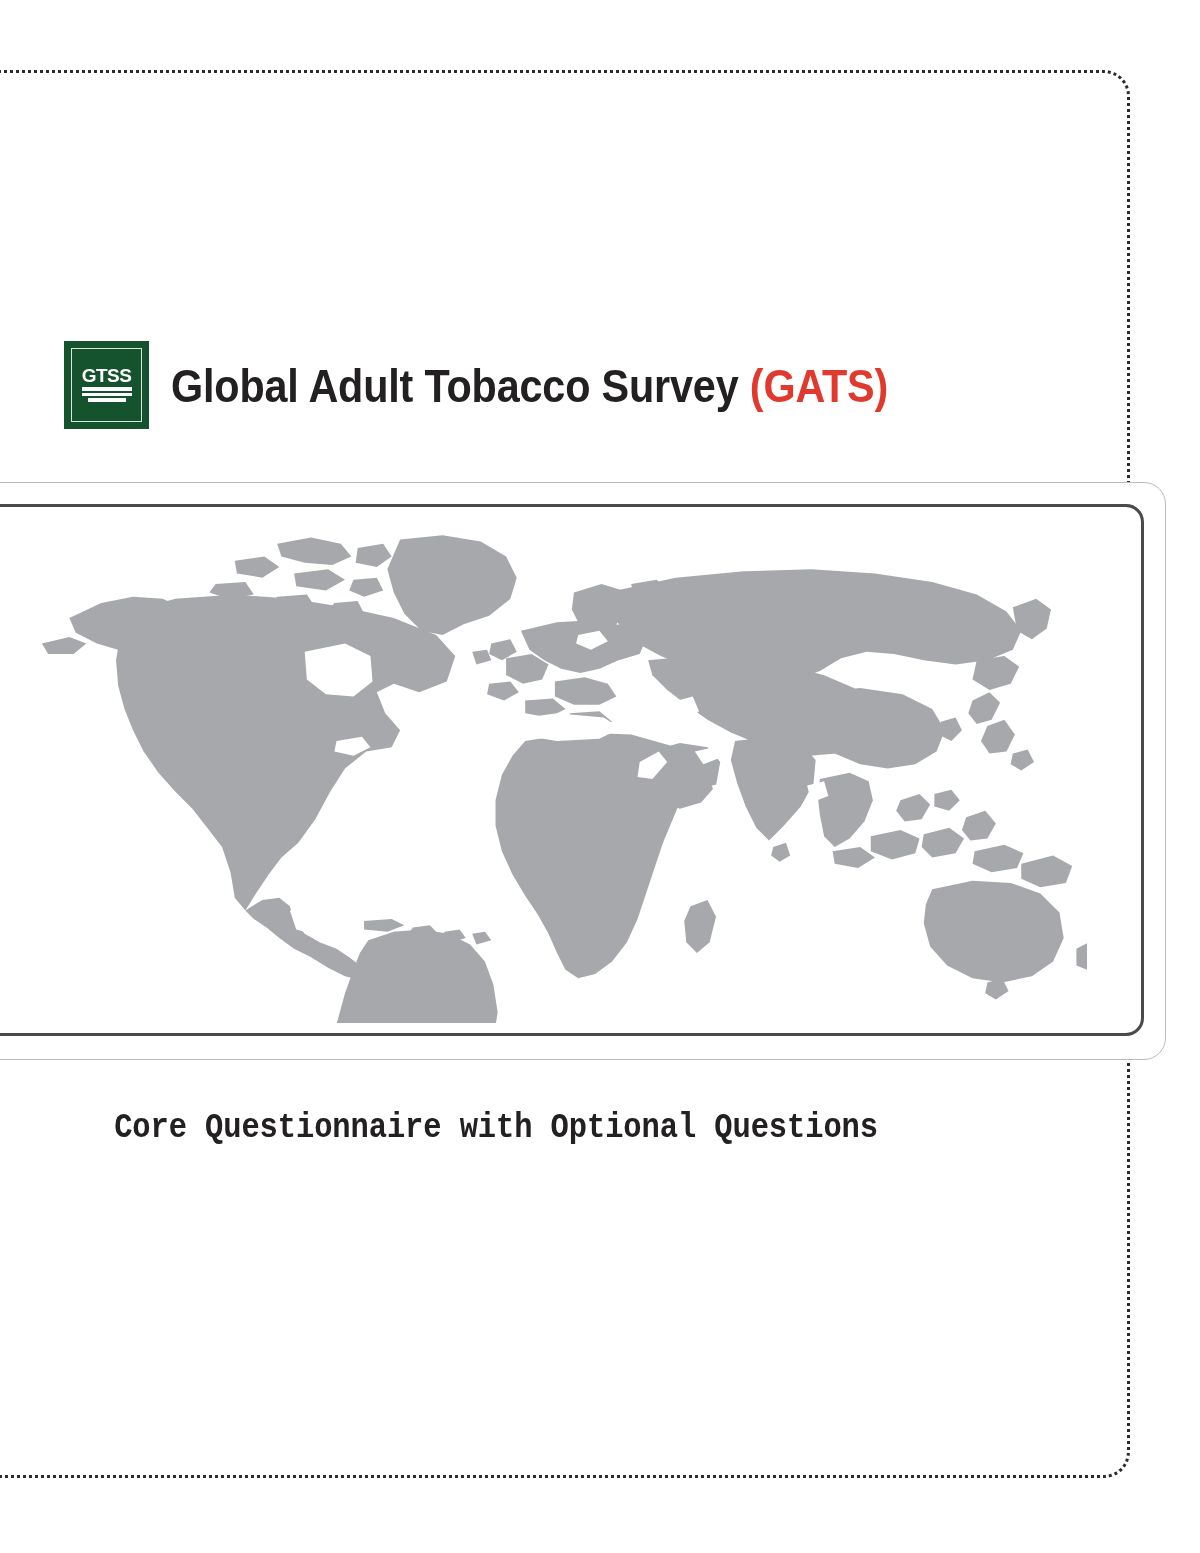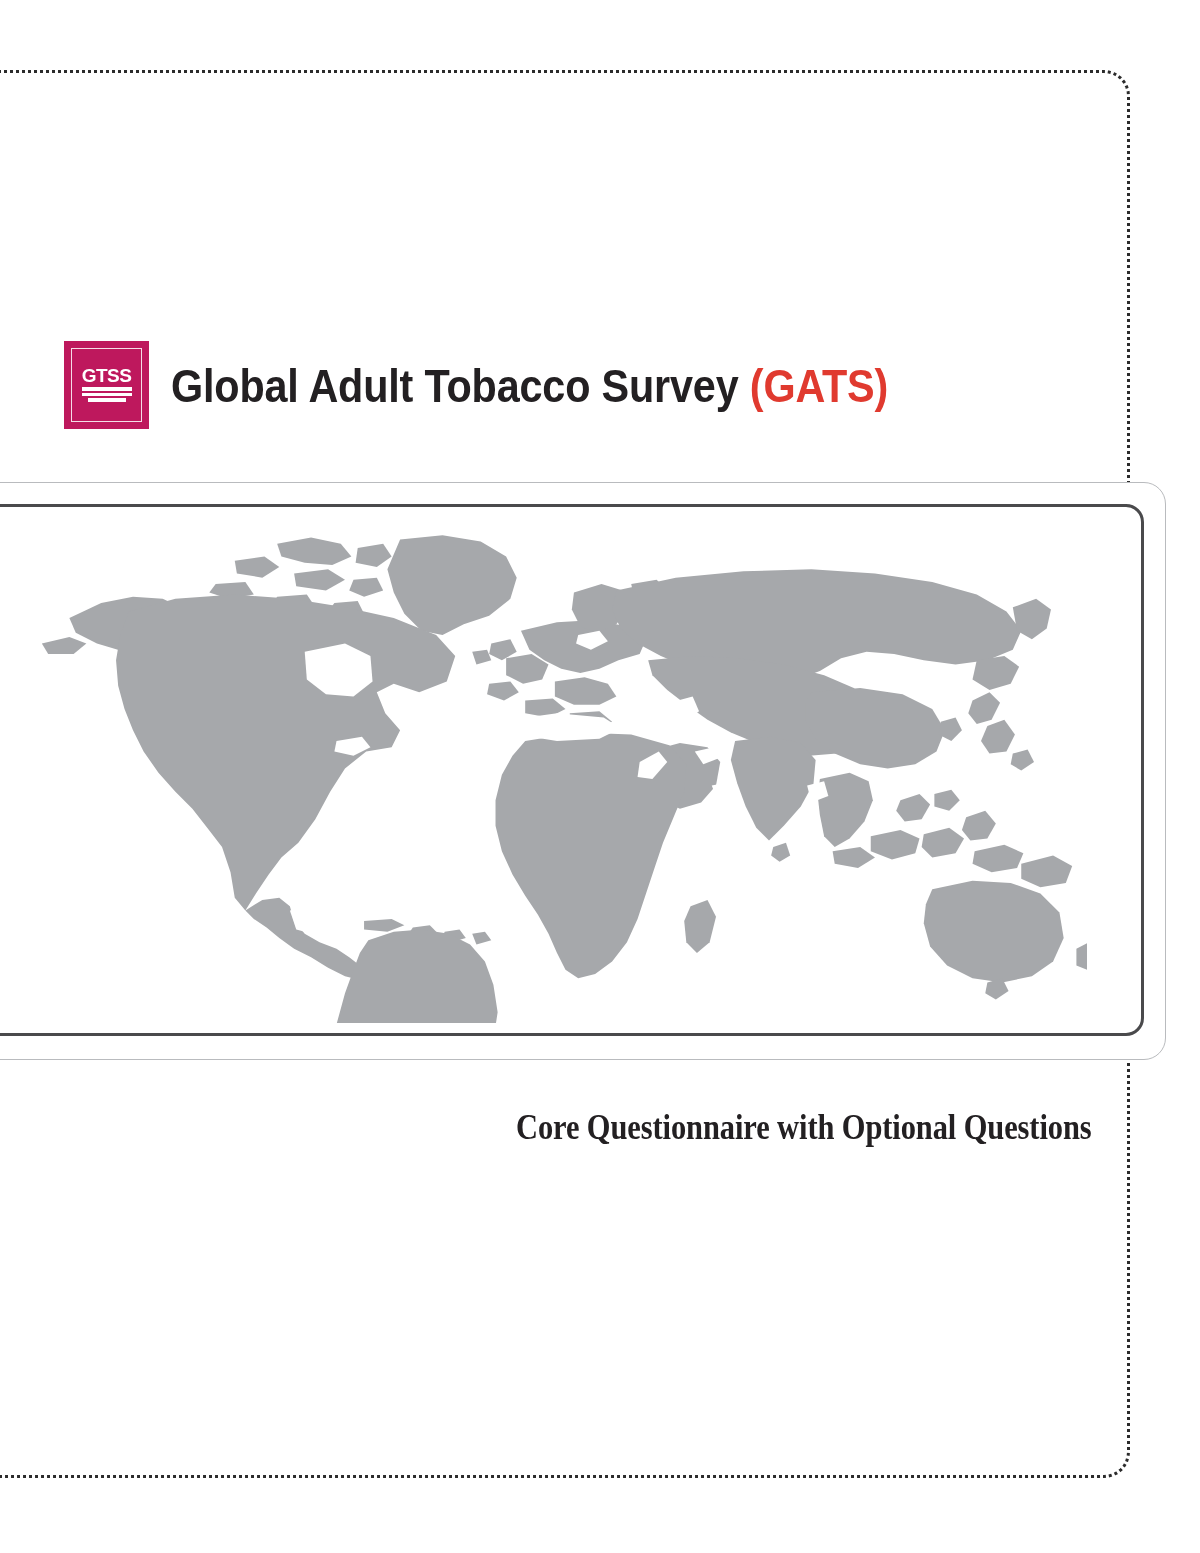--- a/index.html
+++ b/index.html
@@ -76,21 +76,21 @@
     position: absolute;
     left: 64px;
     top: 341px;
     display: flex;
     align-items: center;
     gap: 22px;
   }
   .gtss-logo {
     width: 85px;
     height: 88px;
-    background: #be185d;
+    background: #14532d;
     position: relative;
     flex: none;
   }
   .gtss-logo .logo-rule {
     position: absolute;
     left: 7px;
     top: 7px;
     right: 7px;
     bottom: 7px;
     border: 1.5px solid rgba(255,255,255,0.85);
@@ -138,22 +138,21 @@
   }
   .title-main { color: #232022; }
   .title-abbr { color: #e03a2f; }
 
   
   .subtitle {
     position: absolute;
     left: 0;
     top: 1108px;
     width: 1092px;
-    text-align: right;
-    font-family: Liberation Serif, serif;
+    font-family: Liberation Mono, monospace;
     font-weight: bold;
     font-size: 35px;
     color: #232022;
     white-space: nowrap;
     letter-spacing: -0.1px;
   }
   .subtitle span {
     display: inline-block;
     transform: scaleX(0.87);
     transform-origin: right center;

